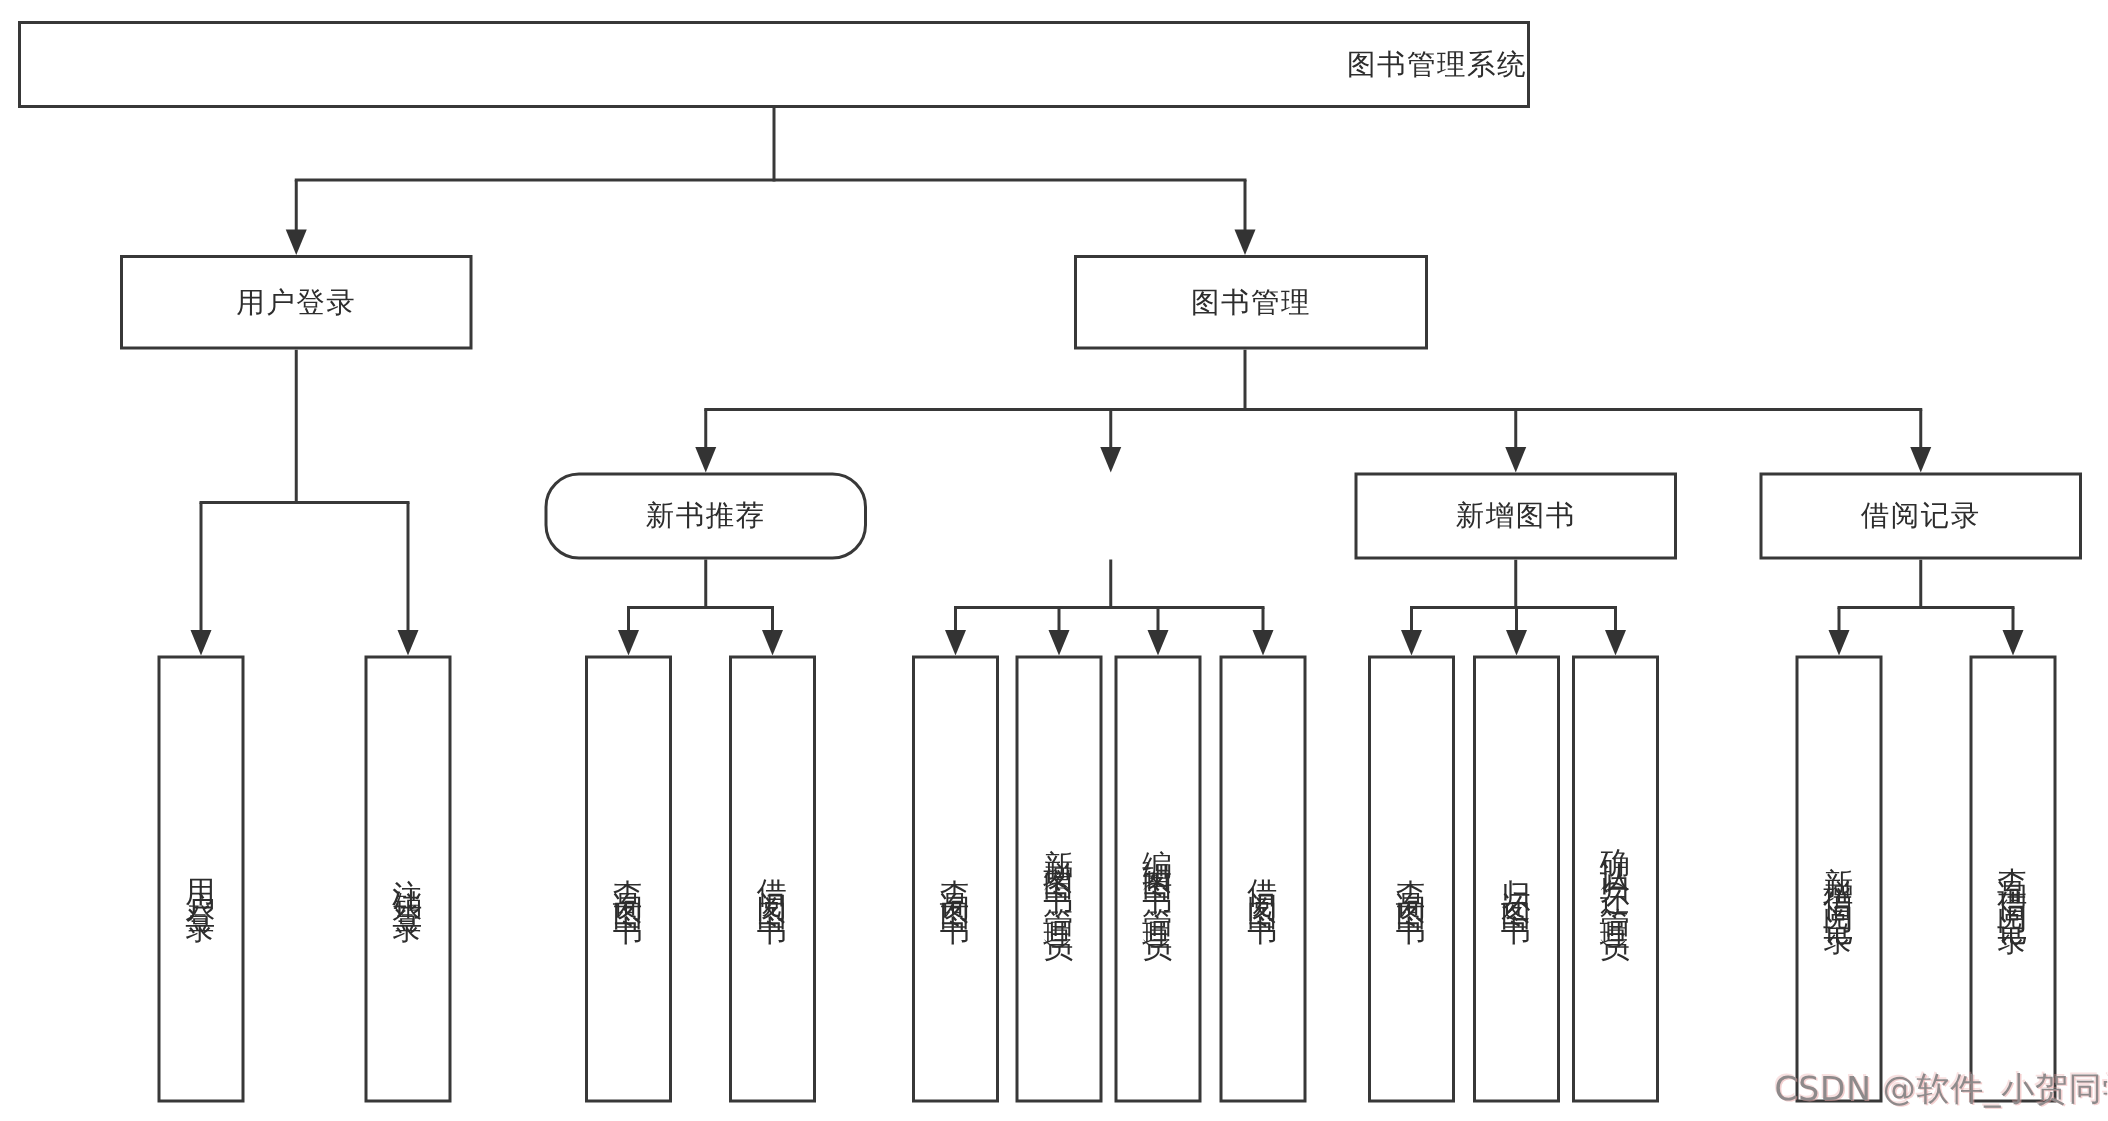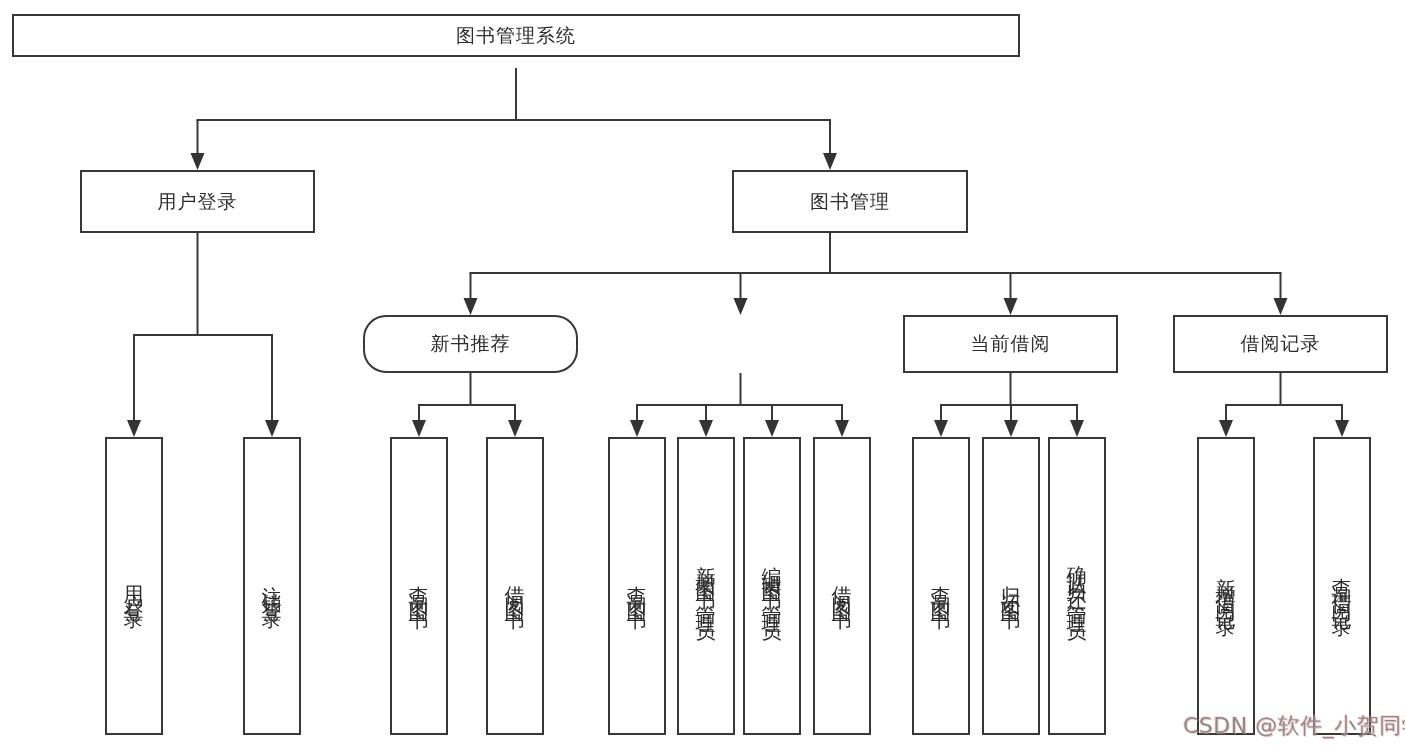--- a/index.html
+++ b/index.html
@@ -14,23 +14,23 @@
     border:2px solid #383838;display:flex;align-items:center;justify-content:center;
     text-align:center;
   }
   .hnode{font-size:19px;letter-spacing:1px;}
   .root{font-size:19px;letter-spacing:1px;}
   .vnode span{
     writing-mode:vertical-rl;text-orientation:mixed;
     font-size:20px;letter-spacing:8px;line-height:1;white-space:nowrap;
   }
   
-  .b-root{left:12px;top:14px;width:1008px;height:43px;}
+  .b-root{left:12px;top:14px;width:1008px;height:58px;justify-content:flex-end;}
   .b-userlogin{left:80px;top:170px;width:235px;height:63px;}
-  .b-bookmgmt{left:732px;top:170px;width:236px;height:63px;}
+  .b-bookmgmt{left:716px;top:170px;width:236px;height:63px;}
   .lvl2{top:315px;width:215px;height:58px;}
   .b-rec{left:363px;border-radius:23px;} .b-bb{left:633px;} .b-cb{left:903px;} .b-br{left:1173px;}
   .leaf{top:437px;width:58px;height:298px;}
   .l-a1{left:105px;} .l-a2{left:243px;}
   .l-b1{left:390px;} .l-b2{left:486px;}
   .l-c1{left:608px;} .l-c2{left:677px;} .l-c3{left:743px;} .l-c4{left:813px;}
   .l-d1{left:912px;} .l-d2{left:982px;} .l-d3{left:1048px;}
   .l-e1{left:1197px;} .l-e2{left:1313px;}
   #watermark{
     position:absolute;left:1183px;top:711px;z-index:5;
@@ -115,21 +115,21 @@
     <span>用户登录</span>
   </div>
   <div class="node hnode b-bookmgmt">
     <span>图书管理</span>
   </div>
 
   <div class="node hnode lvl2 b-rec">
     <span>新书推荐</span>
   </div>
   <div class="node hnode lvl2 b-cb">
-    <span>当前借阅</span>
+    <span>新增图书</span>
   </div>
   <div class="node hnode lvl2 b-br">
     <span>借阅记录</span>
   </div>
 
   <div class="node vnode leaf l-a1">
     <span>用户登录</span>
   </div>
   <div class="node vnode leaf l-a2">
     <span>注销登录</span>

